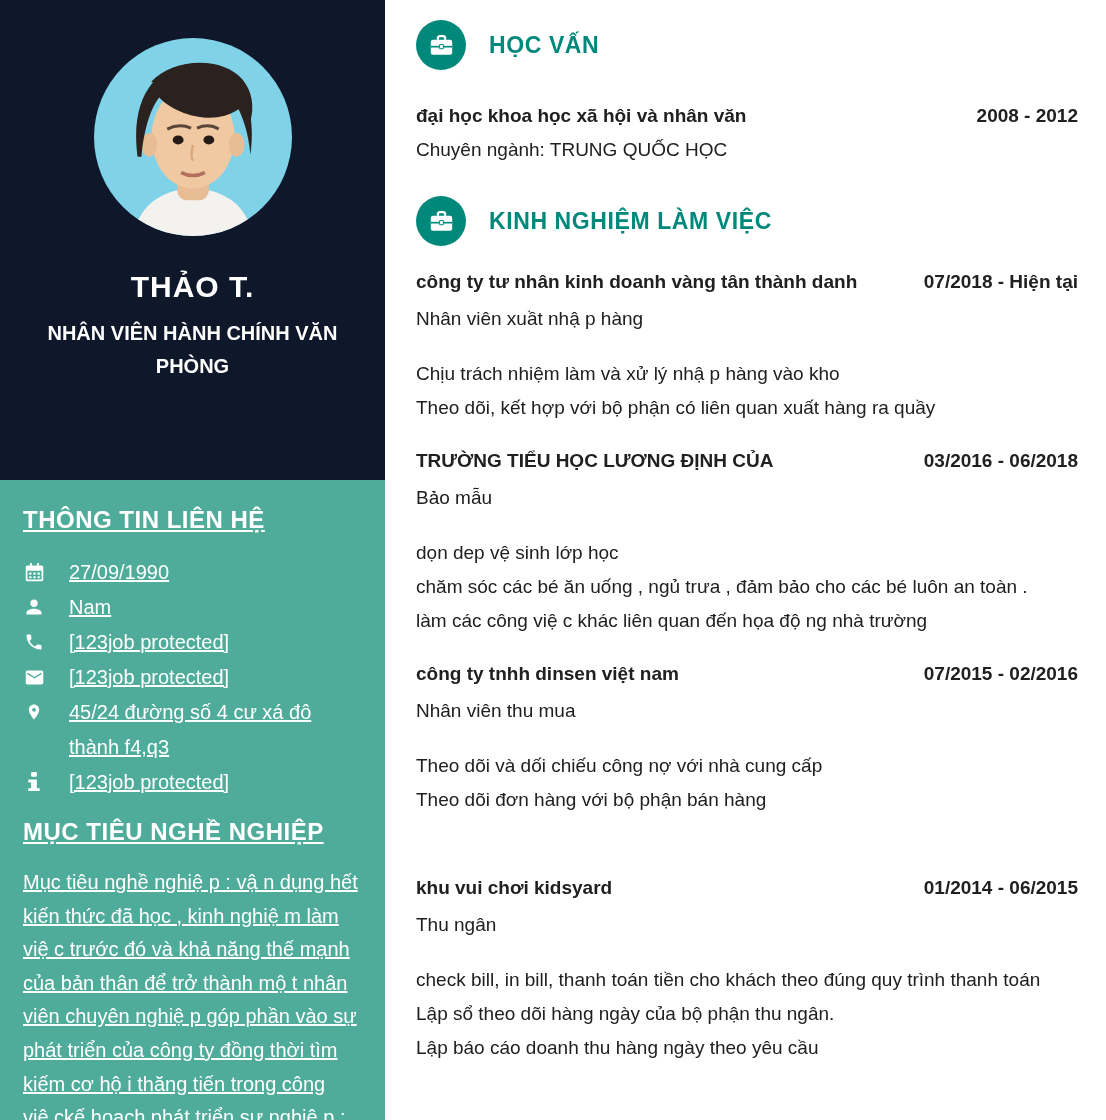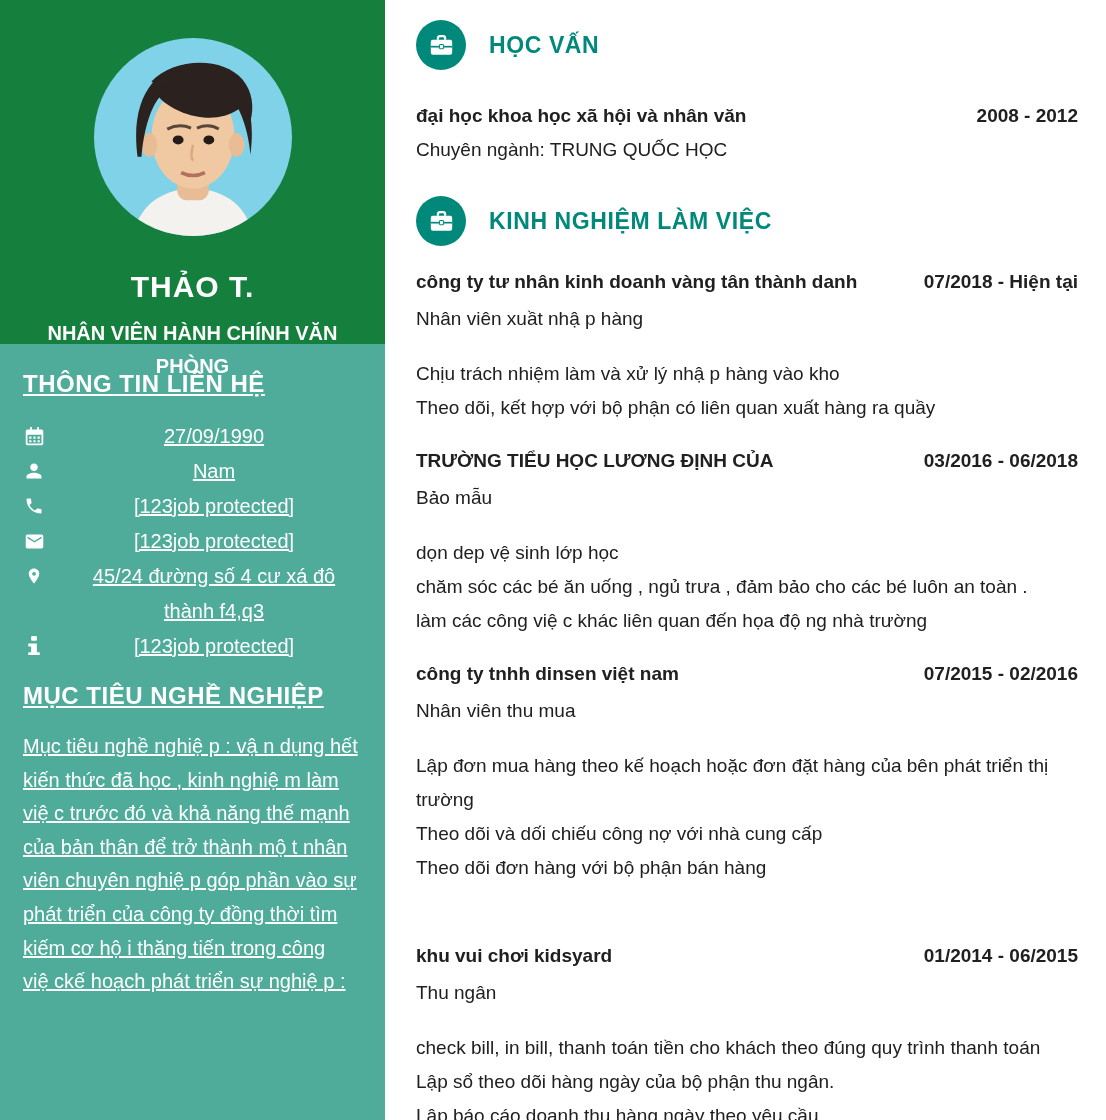--- a/index.html
+++ b/index.html
@@ -2,33 +2,33 @@
 <html><head>
 <meta charset="utf-8">
 <style>
   * { margin:0; padding:0; box-sizing:border-box; }
   html,body { width:1106px; height:1120px; overflow:hidden; background:#fff;
               font-family:"Liberation Sans", sans-serif; color:#202020; }
 
   
   .sidebar { position:absolute; left:0; top:0; width:385px; height:1120px;
              background:#4FAC9B; color:#fff; }
-  .sidebar-header { height:344px; background:#15803d; text-align:center; }
+  .sidebar-header { height:480px; background:#0f172a; text-align:center; }
   .photo { width:198px; height:198px; border-radius:50%; overflow:hidden;
            margin:0 auto; position:relative; top:38px; }
   .photo svg { display:block; }
   .name { margin-top:72px; font-size:30px; font-weight:bold; letter-spacing:1px; }
   .role { margin-top:13px; font-size:20px; font-weight:bold; line-height:33px;
           padding:0 18px; }
 
   .side-section { padding:26px 26px 0 23px;text-decoration:underline; }
   .side-title { font-size:24px; font-weight:bold; letter-spacing:0.5px; }
   .contact-list { margin-top:21px; }
   .contact-item { display:flex; gap:24px; font-size:20px; line-height:35px;
-                  align-items:flex-start;text-align:center; }
+                  align-items:flex-start; }
   .contact-icon { width:22px; flex:none; display:flex; justify-content:center;
                   padding-top:7px; }
   .contact-text { flex:1; }
 
   .objective-section { padding-top:18px; }
   .objective-body { margin-top:20px; }
   .objective-line { font-size:20px; line-height:33.6px; }
 
   
   .main { position:absolute; left:385px; top:0; width:721px; height:1120px;
@@ -227,21 +227,20 @@
     </div>
   </div>
 
   <div class="job">
     <div class="entry-row">
       <span class="entry-title">công ty tnhh dinsen việt nam</span>
       <span class="entry-date">07/2015 - 02/2016</span>
     </div>
     <div class="body-line job-position">Nhân viên thu mua</div>
     <div class="job-duties">
-      <div class="body-line">Lập đơn mua hàng theo kế hoạch hoặc đơn đặt hàng của bên phát triển thị trường</div>
       <div class="body-line">Theo dõi và dối chiếu công nợ với nhà cung cấp</div>
       <div class="body-line">Theo dõi đơn hàng với bộ phận bán hàng</div>
     </div>
   </div>
 
   <div class="job gap-large">
     <div class="entry-row">
       <span class="entry-title">khu vui chơi kidsyard</span>
       <span class="entry-date">01/2014 - 06/2015</span>
     </div>

